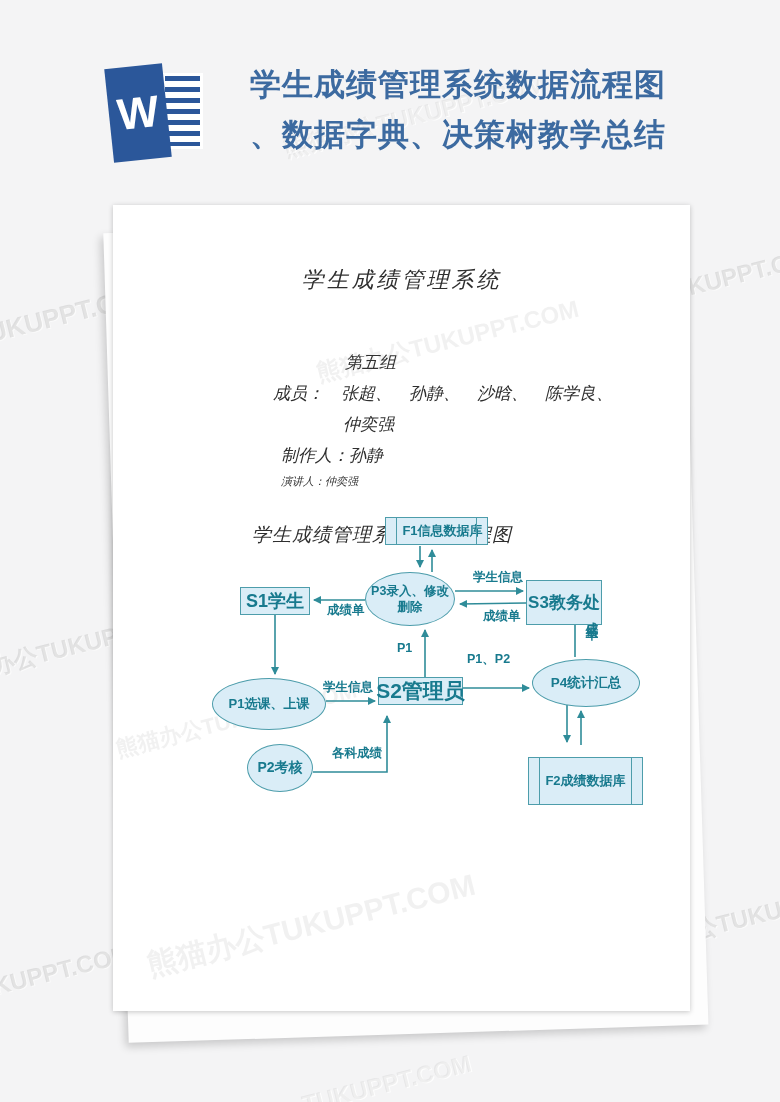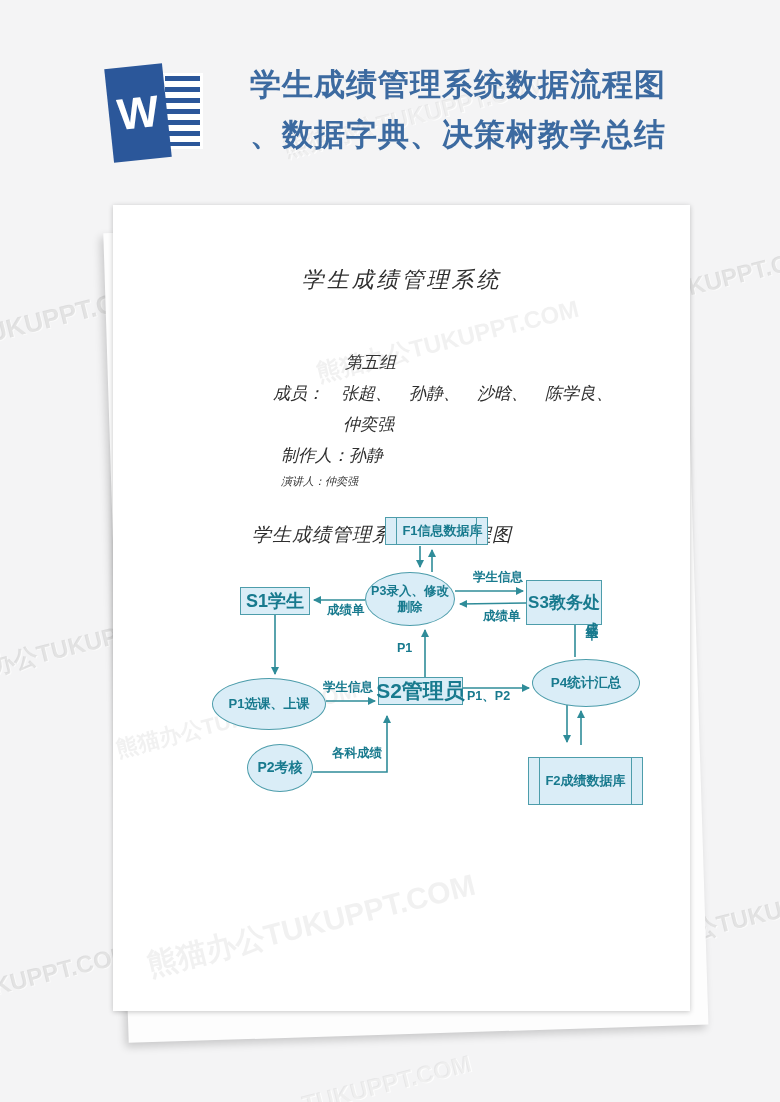--- a/index.html
+++ b/index.html
@@ -170,18 +170,18 @@
       <div class="ds-bar l"></div>
       <div class="ds-bar r"></div>
       <span>F2成绩数据库</span>
     </div>
 
     <span class="elbl" style="left:214px;top:397px;">成绩单</span>
     <span class="elbl" style="left:360px;top:364px;">学生信息</span>
     <span class="elbl" style="left:370px;top:403px;">成绩单</span>
     <span class="elbl" style="left:284px;top:436px;">P1</span>
     <span class="elbl" style="left:210px;top:474px;">学生信息</span>
-    <span class="elbl" style="left:354px;top:483px;">P1、P2</span>
+    <span class="elbl" style="left:354px;top:446px;">P1、P2</span>
     <span class="elbl elbl-vert" style="left:470px;top:407px;height:54px;">成绩单</span>
     <span class="elbl" style="left:219px;top:540px;">各科成绩</span>
 
   </div>
 </div>
 
 </body></html>

